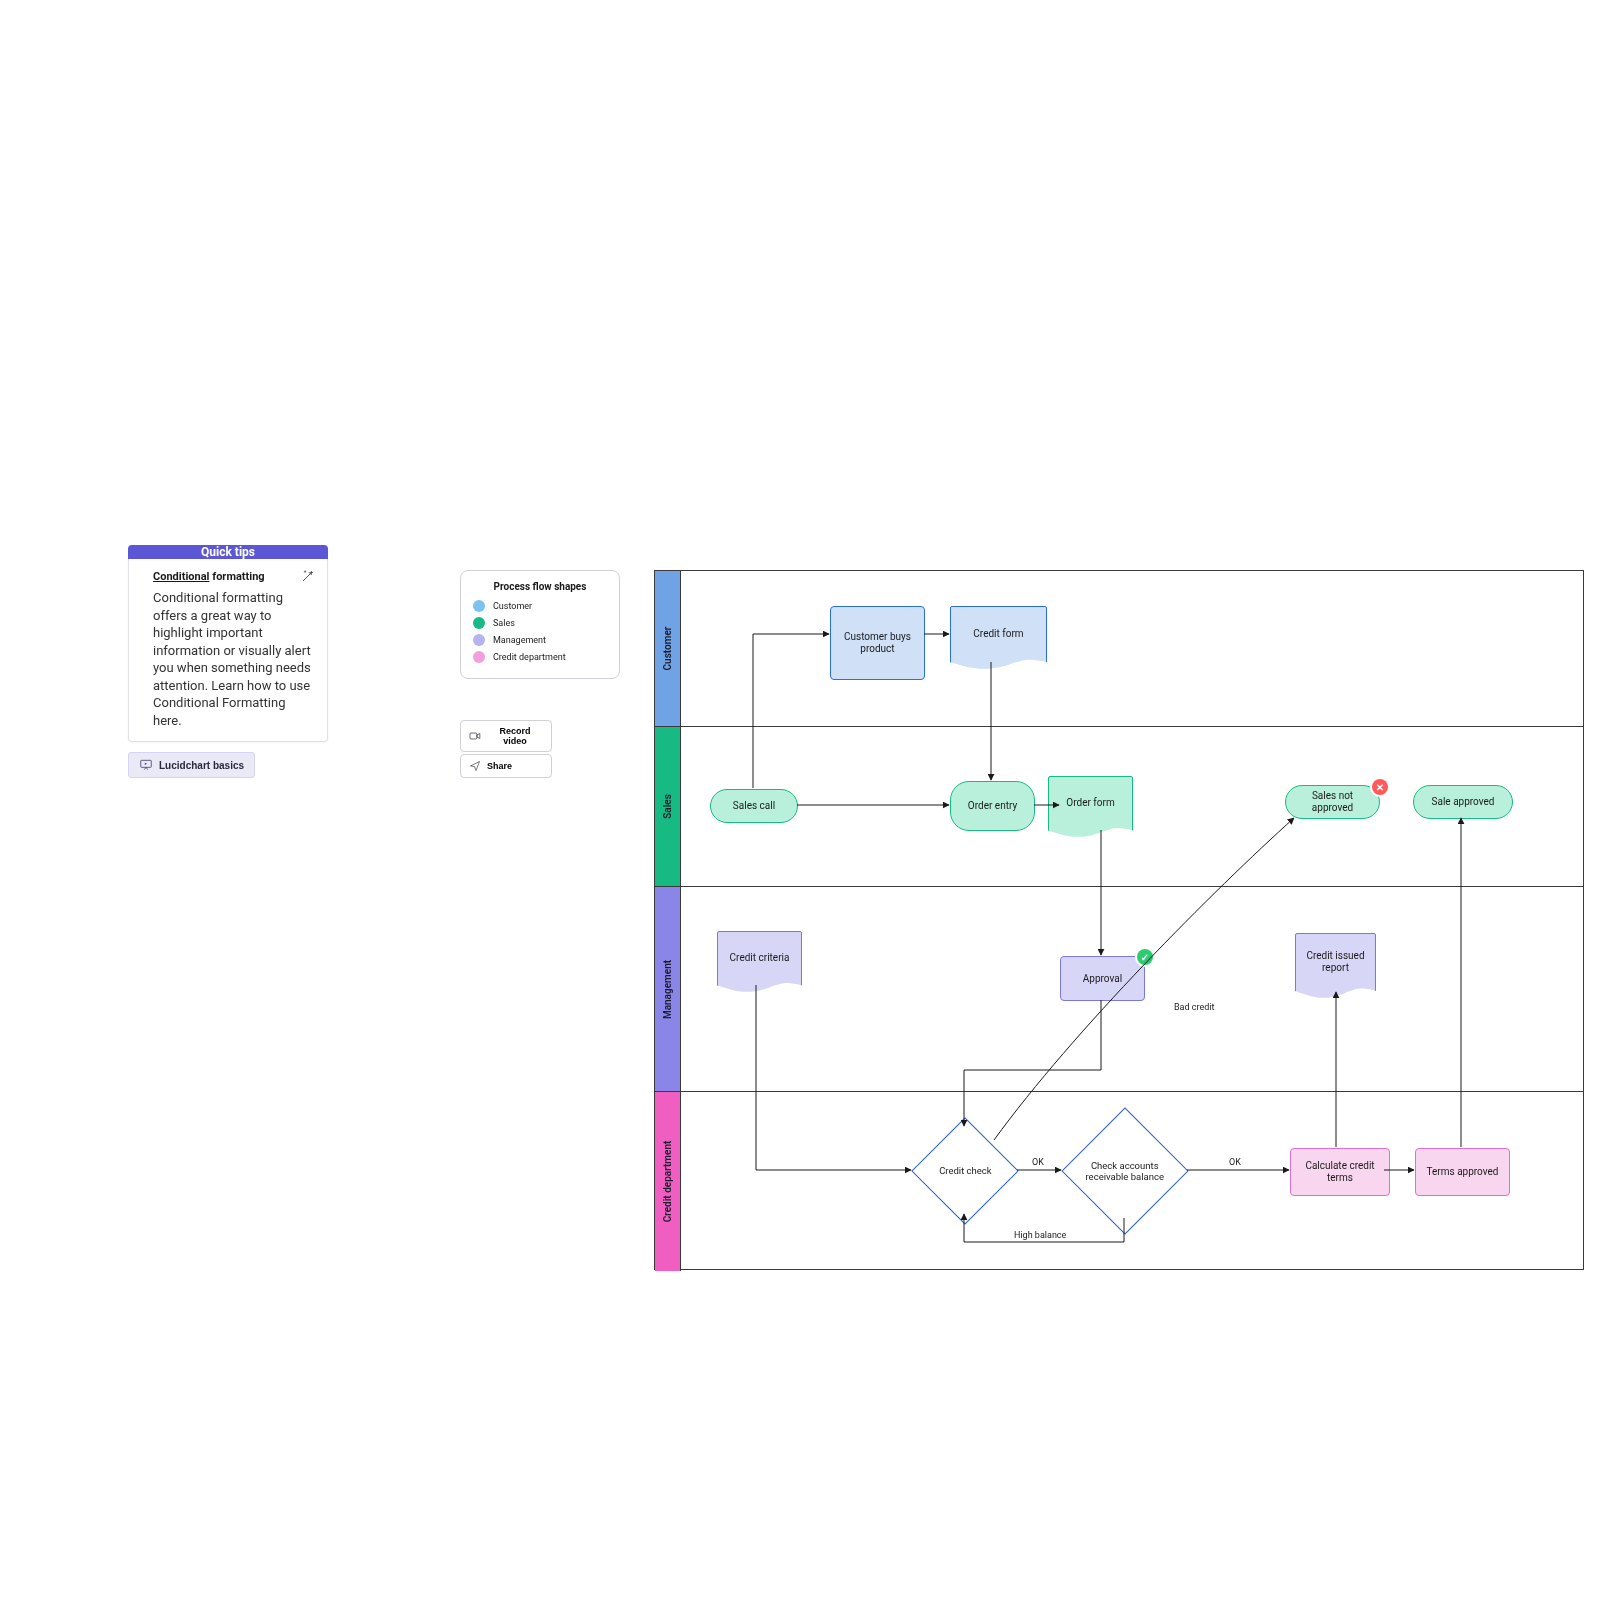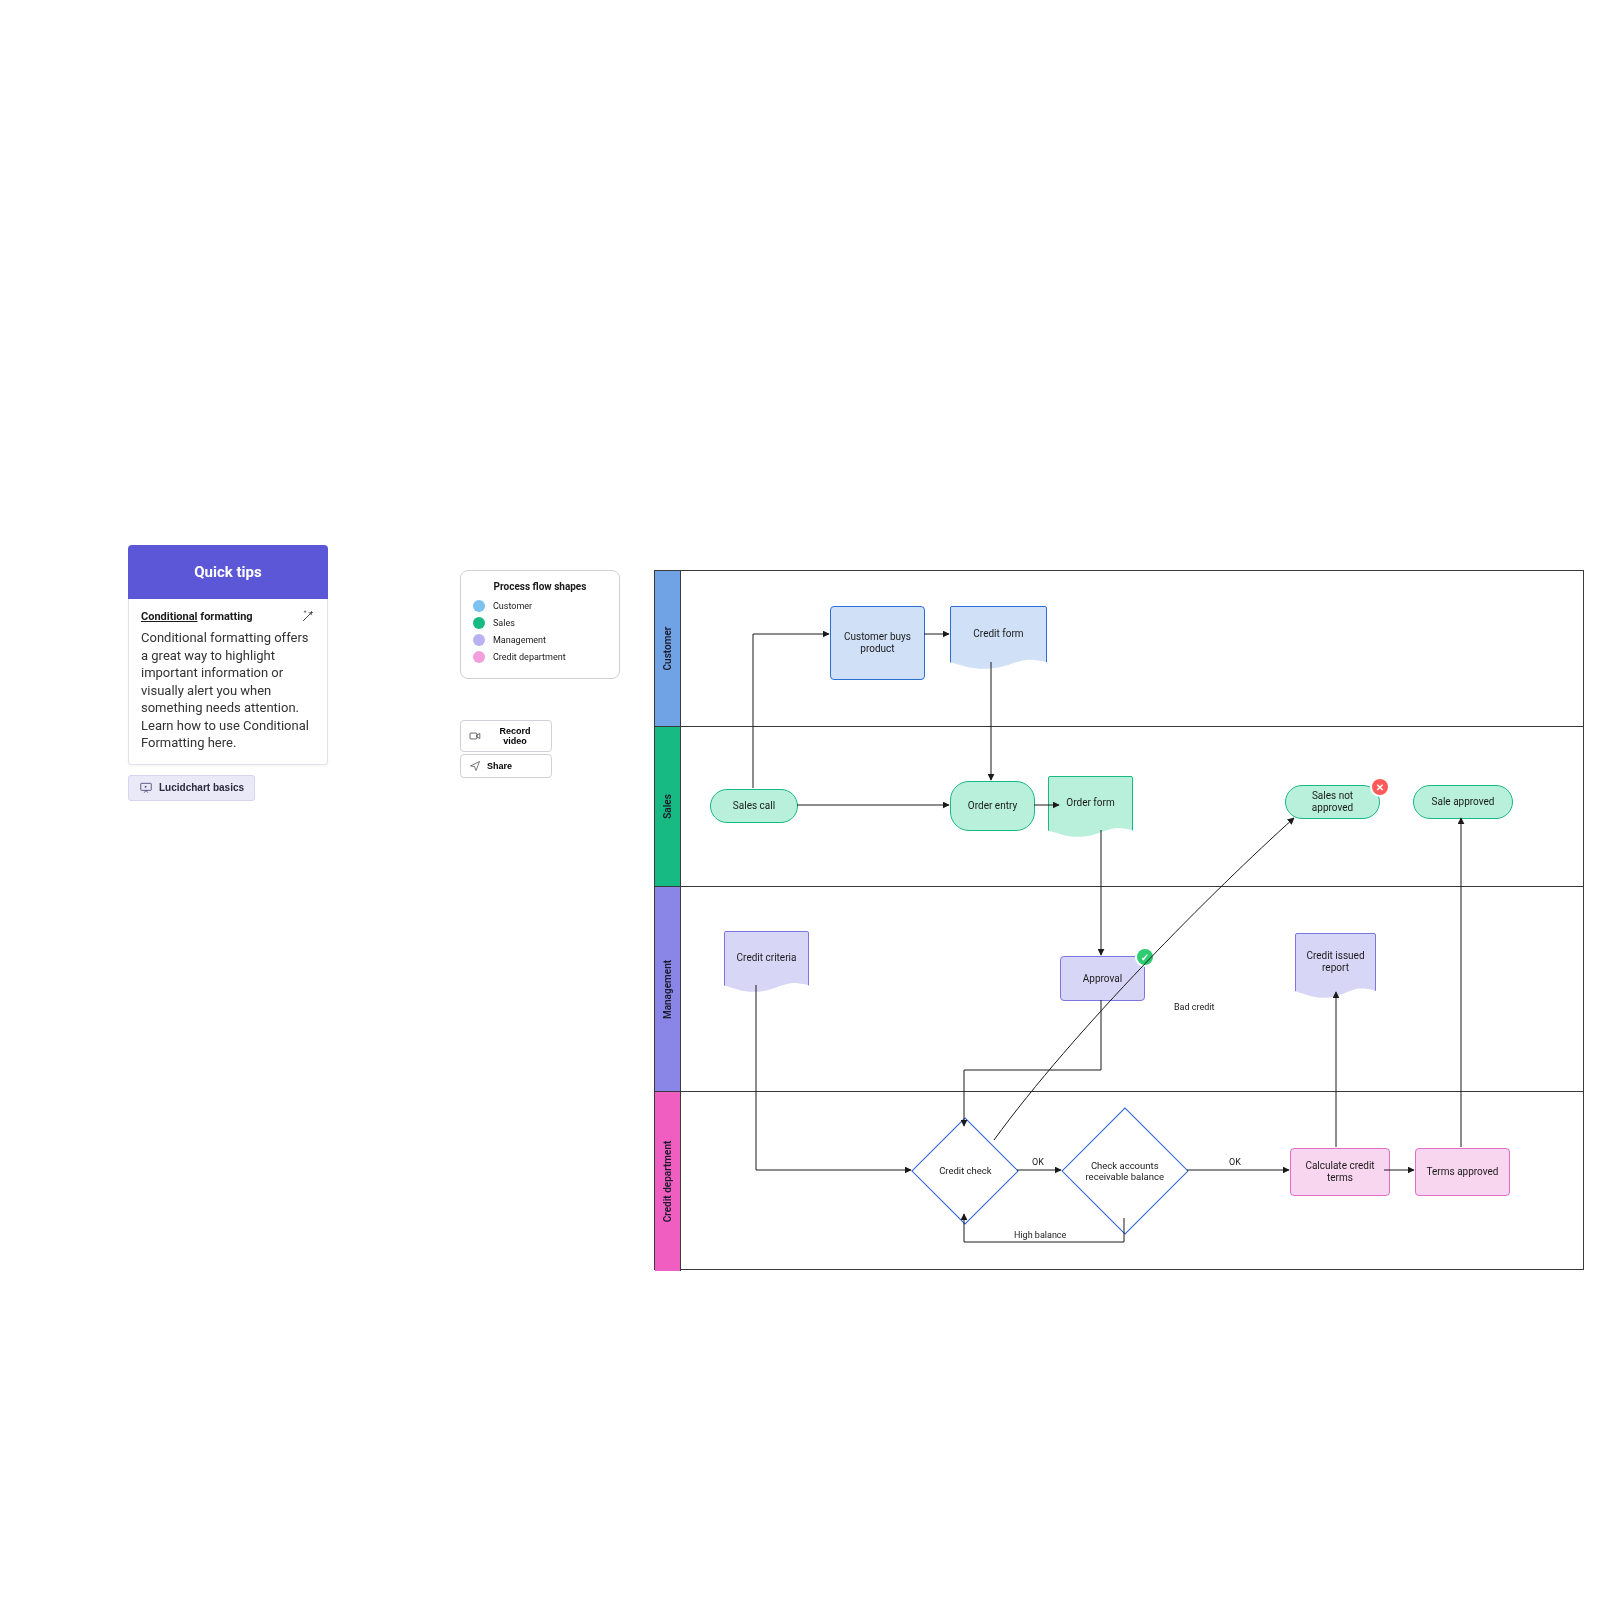--- a/index.html
+++ b/index.html
@@ -14,27 +14,27 @@
   }
   .canvas {
     position: relative;
     width: 1600px;
     height: 1600px;
   }
 
   
   .tips-panel { position:absolute; left:128px; top:545px; width:200px; }
   .tips-header {
-    background:#5b57d6; color:#fff; font-weight:700; font-size:15px;
-    text-align:center; padding:18px 0; border-top-left-radius:4px; border-top-right-radius:4px;
+    background:#5b57d6; color:#fff; font-weight:700; font-size:12px;
+    text-align:center; padding:0 0; border-top-left-radius:4px; border-top-right-radius:4px;
   }
   .tips-card {
     background:#fff; border:1px solid #e0e0ea; border-top:none;
     border-bottom-left-radius:4px; border-bottom-right-radius:4px;
-    padding:10px 12px 12px 12px;
+    padding:10px 12px 12px 24px;
     box-shadow:0 1px 3px rgba(0,0,0,0.05);
   }
   .tips-title { display:flex; align-items:center; justify-content:space-between; margin-bottom:6px;}
   .tips-title-text { font-weight:700; font-size:11px; }
   .tips-title-text u { text-decoration: underline; }
   .wand-ico { width:14px; height:14px; }
   .tips-body { font-size:13px; line-height:1.35; color:#333; }
   .basics-btn {
     margin-top:10px; display:inline-flex; align-items:center; gap:6px;
     background:#eae9f7; border:1px solid #d6d4f0; border-radius:3px;
@@ -241,21 +241,21 @@
     <div class="shape process c-cust" style="left:175px; top:35px; width:95px; height:74px;">Customer buys product</div>
     <div class="shape doc c-cust" style="left:295px; top:35px; width:97px; height:64px;">Credit form</div>
 
     <div class="shape terminator c-sales" style="left:55px; top:218px; width:88px;">Sales call</div>
     <div class="shape process c-sales" style="left:295px; top:210px; width:85px; height:50px;border-radius:19px;">Order entry</div>
     <div class="shape doc c-sales" style="left:393px; top:205px; width:85px; height:62px;">Order form</div>
     <div class="shape terminator c-sales" style="left:630px; top:214px; width:95px;">Sales not approved</div>
     <span class="badge no" style="left:717px; top:208px;">✕</span>
     <div class="shape terminator c-sales" style="left:758px; top:214px; width:100px;">Sale approved</div>
 
-    <div class="shape doc c-mgmt" style="left:69px; top:360px; width:85px; height:62px;">Credit criteria</div>
+    <div class="shape doc c-mgmt" style="left:62px; top:360px; width:85px; height:62px;">Credit criteria</div>
     <div class="shape process c-mgmt" style="left:405px; top:385px; width:85px; height:45px;">Approval</div>
     <span class="badge ok" style="left:482px; top:378px;">✓</span>
     <div class="shape doc c-mgmt" style="left:640px; top:362px; width:81px; height:66px;">Credit issued report</div>
 
     <div class="shape decision" style="left:255px; top:555px;">
       <div class="decision-inner" style="width:76px;height:76px;">
         <div class="decision-text">Credit check</div>
       </div>
     </div>
     <div class="shape decision" style="left:405px; top:550px; width:130px; height:100px;">

